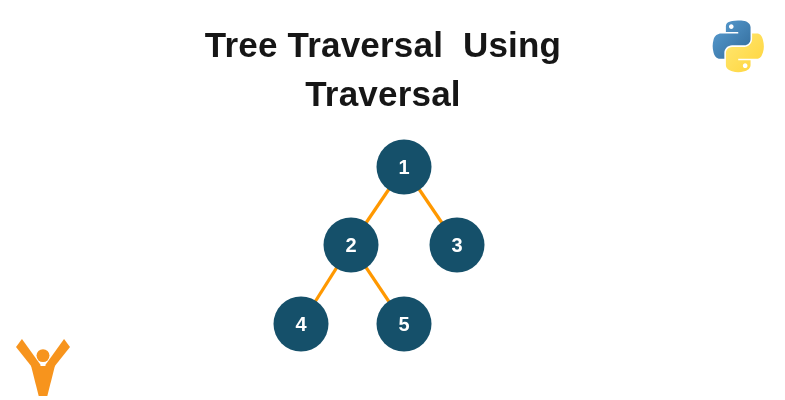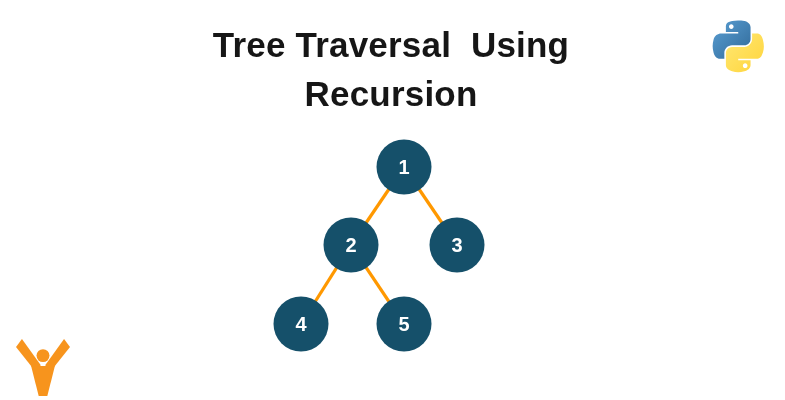--- a/index.html
+++ b/index.html
@@ -14,21 +14,21 @@
   .canvas {
     position: absolute;
     inset: 0;
     width: 785px;
     height: 400px;
     background: #ffffff;
   }
   .title {
     position: absolute;
     top: 20px;
-    left: 12px;
+    left: 4px;
     width: 758px;
     text-align: center;
     color: #161616;
     font-weight: bold;
     font-size: 35px;
     line-height: 49px;
     letter-spacing: 0.2px;
   }
   .title-line {
     display: block;
@@ -58,21 +58,21 @@
     font-weight: bold;
   }
 </style>
 </head>
 <body>
 
 <div class="canvas">
 
   <div class="title">
     <span class="title-line">Tree Traversal  Using</span>
-    <span class="title-line">Recursion</span>
+    <span class="title-line">Traversal</span>
   </div>
 
   <svg class="python-logo" viewBox="0 0 128 128" aria-hidden="true">
     <defs>
       <linearGradient id="py-blue" x1="0" y1="0" x2="1" y2="1">
         <stop offset="0" stop-color="#5A9FD4"></stop>
         <stop offset="1" stop-color="#306998"></stop>
       </linearGradient>
       <linearGradient id="py-yellow" x1="1" y1="1" x2="0" y2="0">
         <stop offset="0" stop-color="#FFD43B"></stop>

